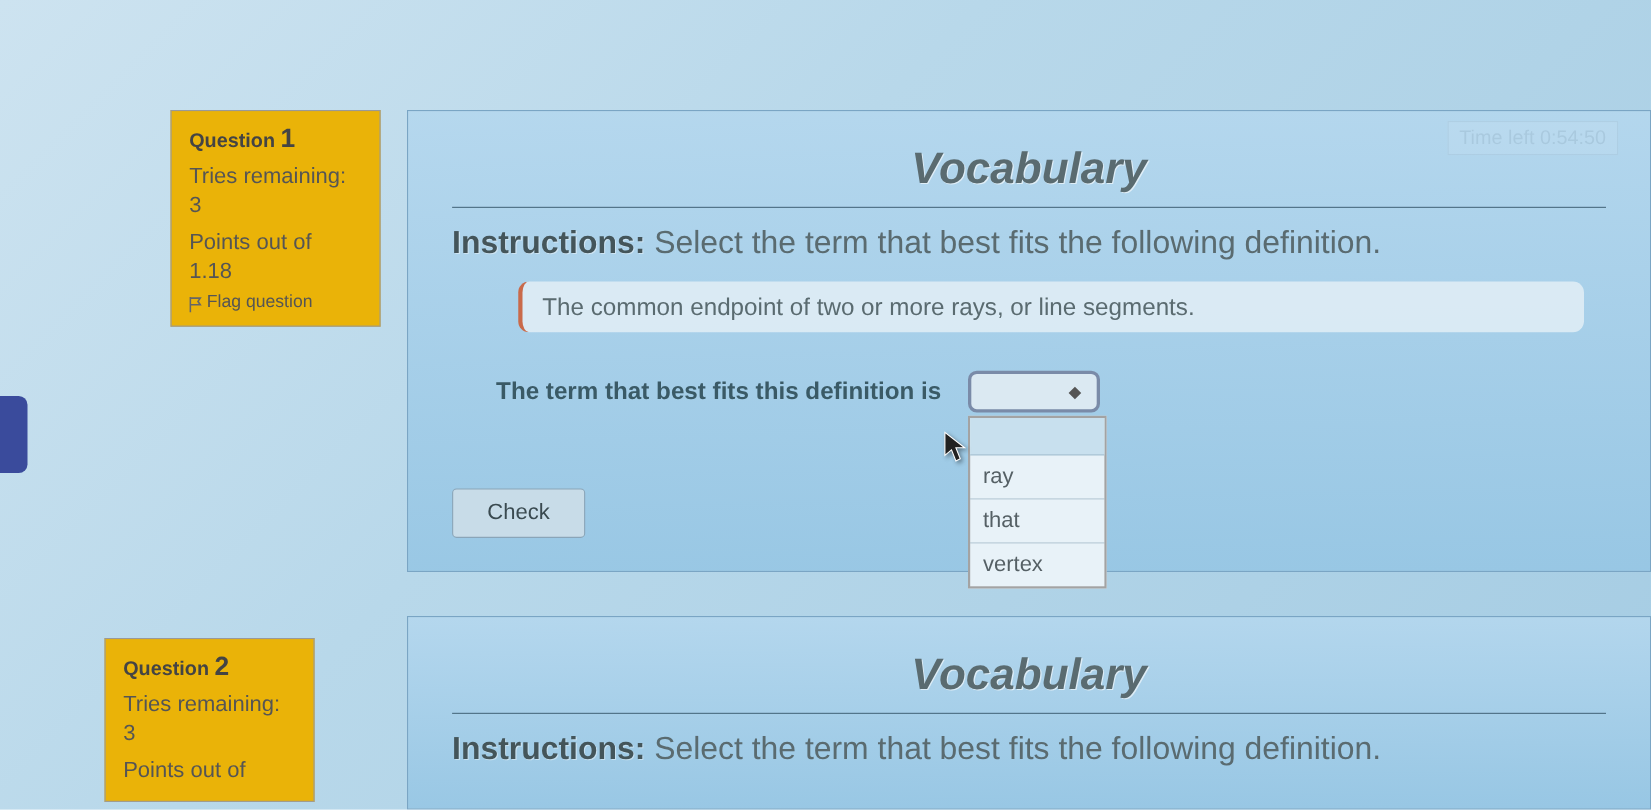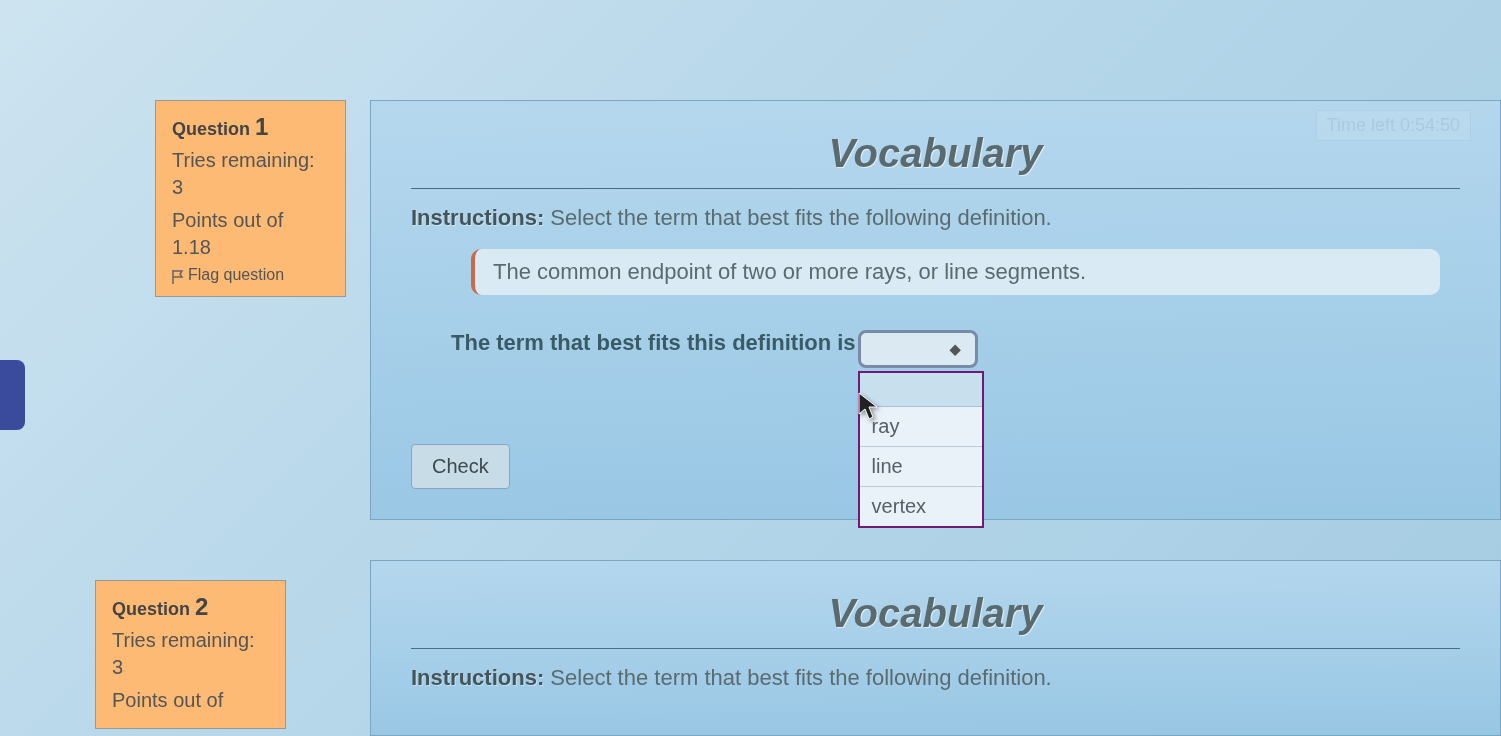--- a/index.html
+++ b/index.html
@@ -26,21 +26,21 @@
   position: absolute;
   left: -10px;
   top: 360px;
   width: 35px;
   height: 70px;
   background: #3a4b9c;
   border-radius: 0 8px 8px 0;
 }
 .info-box {
   position: absolute;
-  background: #fdba74;
+  background: #eab308;
   border: 1px solid #999;
   padding: 12px 16px;
   width: 191px;
 }
 .info-box-1 { left: 155px; top: 100px; }
 .info-box-2 { left: 95px; top: 580px; }
 .info-box .q-label {
   font-weight: bold;
   font-size: 18px;
   color: #444;
@@ -82,21 +82,21 @@
   font-size: 40px;
   font-weight: bold;
   color: #5a6b70;
   font-style: italic;
   text-shadow: 1px 1px 0 rgba(255,255,255,0.6);
   border-bottom: 1px solid #4a6b80;
   padding-bottom: 12px;
   margin-bottom: 16px;
 }
 .instructions {
-  font-size: 22px;
+  font-size: 29px;
   color: #5a6b70;
   margin-bottom: 18px;
 }
 .instructions b { color: #44555a; text-shadow: 1px 1px 0 rgba(255,255,255,0.4); }
 .definition-box {
   margin-left: 60px;
   margin-right: 20px;
   background: rgba(230,240,246,0.8);
   border-left: 4px solid #c96a4a;
   padding: 10px 18px;
@@ -104,22 +104,22 @@
   color: #5a6b70;
   margin-bottom: 35px;
   border-radius: 10px;
 }
 .answer-line {
   font-size: 22px;
   color: #3a5a66;
   font-weight: bold;
   margin-left: 40px;
   display: flex;
-  align-items: flex-start;
-  gap: 2px;
+  align-items: center;
+  gap: 24px;
   margin-bottom: 50px;
 }
 .select-box {
   position: relative;
   width: 120px;
   height: 38px;
   background: #dbe9f2;
   border: 3px solid #7a8ba8;
   border-radius: 8px;
   display: flex;
@@ -130,40 +130,40 @@
 .select-arrow {
   color: #555;
   font-size: 14px;
 }
 .dropdown {
   position: absolute;
   top: 38px;
   left: -3px;
   width: 126px;
   background: #e8f2f8;
-  border: 2px solid #701a75;
+  border: 2px solid #a3a3a3;
   z-index: 10;
 }
 .dropdown .opt {
   padding: 8px 12px;
   font-size: 20px;
   color: #556065;
   border-bottom: 1px solid rgba(120,150,170,0.4);
   font-weight: normal;
 }
 .dropdown .opt.blank { height: 34px; background: #c8e0ee; }
 .dropdown .opt:last-child { border-bottom: none; }
 .check-btn {
   position: absolute;
   left: 40px;
   bottom: 30px;
   background: #c8dce8;
   border: 1px solid #8aa5b8;
   border-radius: 4px;
-  padding: 10px 20px;
+  padding: 10px 31px;
   font-size: 20px;
   color: #3a4a50;
   font-family: inherit;
 }
 .cursor {
   position: absolute;
   pointer-events: none;
   z-index: 50;
 }
 .cursor svg { display: block; filter: drop-shadow(2px 2px 2px rgba(0,0,0,0.4)); }
@@ -199,21 +199,21 @@
     <b>Instructions:</b><span> Select the term that best fits the following definition.</span>
   </div>
   <div class="definition-box">The common endpoint of two or more rays, or line segments.</div>
   <div class="answer-line">
     <span>The term that best fits this definition is</span>
     <div class="select-box">
       <span class="select-arrow">◆</span>
       <div class="dropdown">
         <div class="opt blank"></div>
         <div class="opt">ray</div>
-        <div class="opt">line</div>
+        <div class="opt">that</div>
         <div class="opt">vertex</div>
       </div>
     </div>
   </div>
   <button class="check-btn">Check</button>
 </div>
 
 <div class="info-box info-box-2">
   <div class="q-label">
     <span>Question </span><span class="num">2</span>

